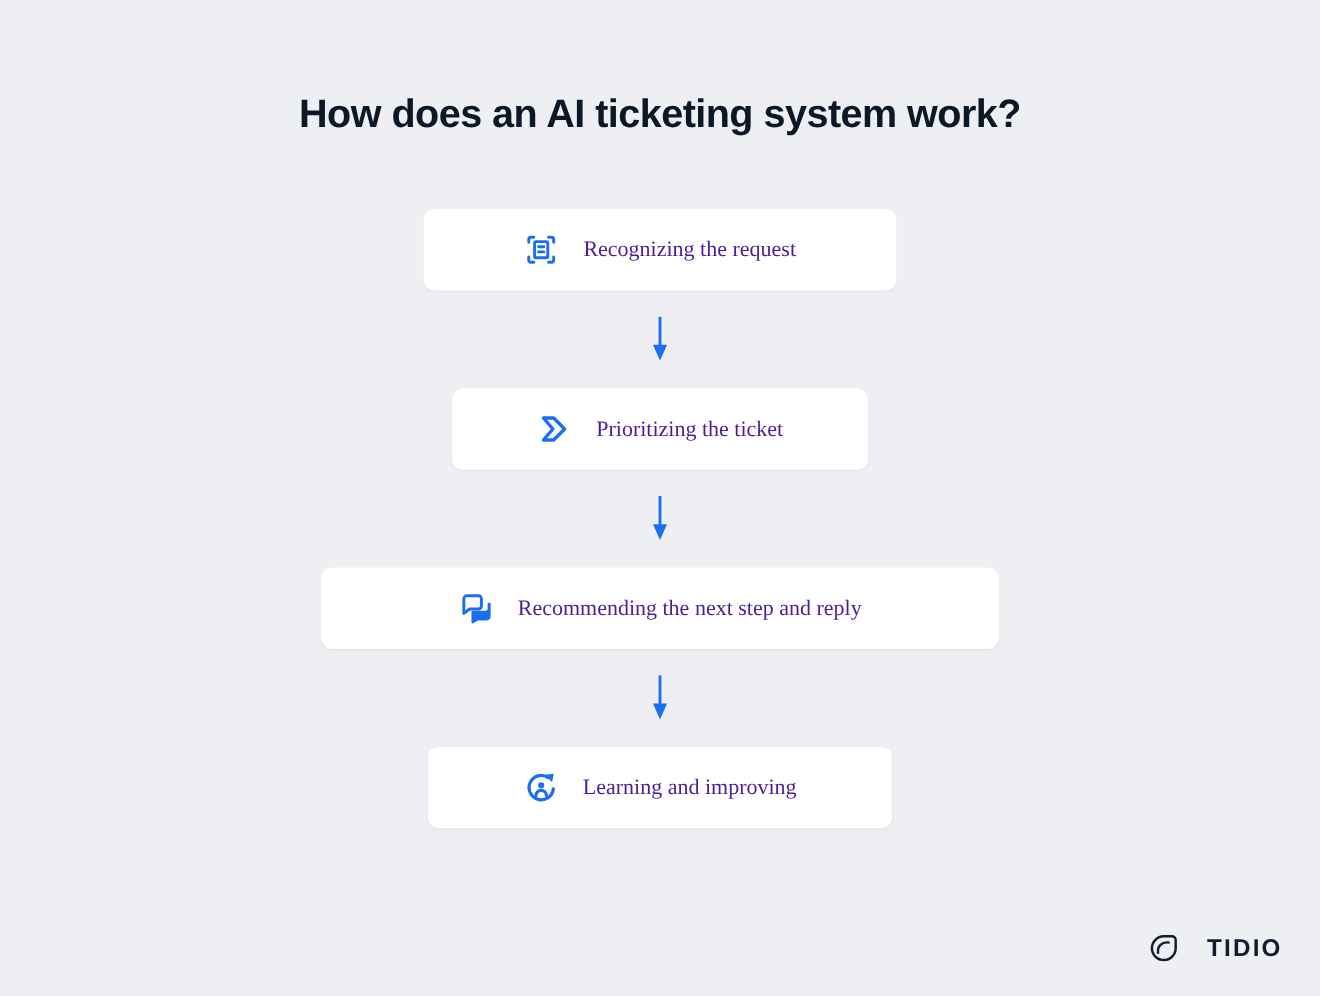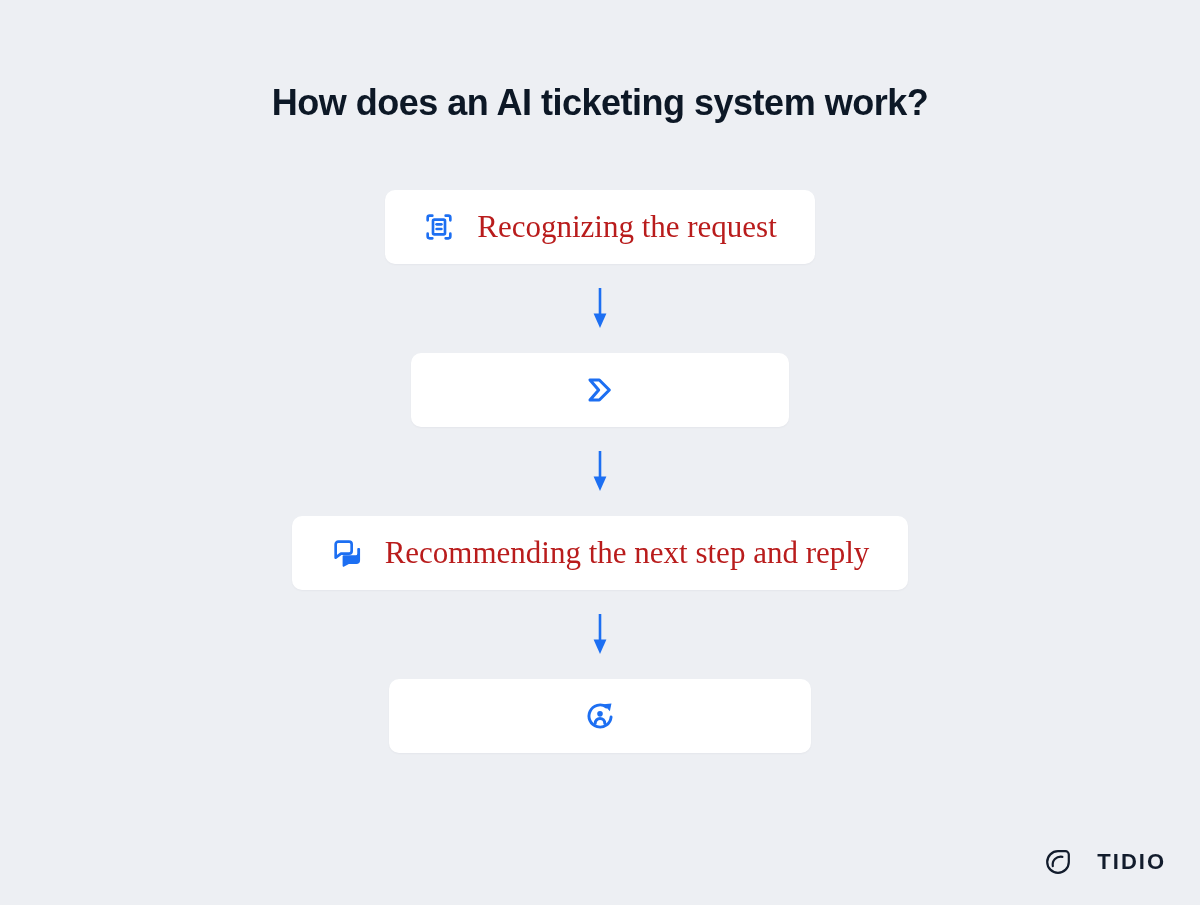--- a/index.html
+++ b/index.html
@@ -29,22 +29,22 @@
     background:#ffffff;
     border-radius:10px;
     display:flex;
     align-items:center;
     justify-content:center;
     gap:22px;
     box-shadow:0 1px 2px rgba(15,23,42,0.04);
   }
   .card .step-label{
     font-family:"Liberation Serif","DejaVu Serif",serif;
-    font-size:31px;
-    color:#b91c1c;
+    font-size:20px;
+    color:#4c1d95;
     white-space:nowrap;
   }
   .card .icon{width:32px;height:32px;display:flex;align-items:center;justify-content:center;flex:0 0 auto;}
   .card1{top:190px;width:430px;}
   .card2{top:353px;width:378px;}
   .card3{top:516px;width:616px;text-align:right;}
   .card4{top:679px;width:422px;}
   .flow-arrow{
     position:absolute;
     left:50%;
@@ -98,20 +98,21 @@
       <polygon points="2.6,26.5 15.4,26.5 9,41" fill="#1d6ff2"></polygon>
     </svg>
   </div>
 
   <div class="card card2">
     <span class="icon">
       <svg width="32" height="32" viewBox="0 0 24 24" fill="none" stroke="#1d6ff2" stroke-width="2.3" stroke-linecap="round" stroke-linejoin="round">
         <path d="M4.5 4.5 H11.5 L19 12 L11.5 19.5 H4.5 L11 12 Z"></path>
       </svg>
     </span>
+    <span class="step-label">Prioritizing the ticket</span>
   </div>
 
   <div class="flow-arrow arrow2">
     <svg width="18" height="42" viewBox="0 0 18 42">
       <line x1="9" y1="1" x2="9" y2="28" stroke="#1d6ff2" stroke-width="2.6"></line>
       <polygon points="2.6,26.5 15.4,26.5 9,41" fill="#1d6ff2"></polygon>
     </svg>
   </div>
 
   <div class="card card3">
@@ -133,20 +134,21 @@
 
   <div class="card card4">
     <span class="icon">
       <svg width="32" height="32" viewBox="0 0 24 24" fill="none">
         <path d="M16.8 5.2 A8.3 8.3 0 1 0 20.3 12.8" stroke="#1d6ff2" stroke-width="2.2" stroke-linecap="round"></path>
         <polygon points="14.6,3.2 20.6,2.6 19.4,8.4" fill="#1d6ff2"></polygon>
         <circle cx="12" cy="10.4" r="2.1" fill="#1d6ff2"></circle>
         <path d="M8.4 17.6 C8.4 15.3 10 13.9 12 13.9 C14 13.9 15.6 15.3 15.6 17.6" stroke="#1d6ff2" stroke-width="2.2" stroke-linecap="round"></path>
       </svg>
     </span>
+    <span class="step-label">Learning and improving</span>
   </div>
 
   <div class="logo">
     <span style="display:flex;">
       <svg width="30" height="30" viewBox="0 0 30 30" fill="none" stroke="#121c2c" stroke-width="2.2" stroke-linecap="round" stroke-linejoin="round">
         <path d="M15 4.2 A10.8 10.8 0 1 0 25.8 15 V7.6 A3.4 3.4 0 0 0 22.4 4.2 Z"></path>
         <path d="M9.8 19.2 C8.9 13.2 13.2 9 19.4 9.8"></path>
       </svg>
     </span>
     <span class="logo-text">TIDIO</span>

